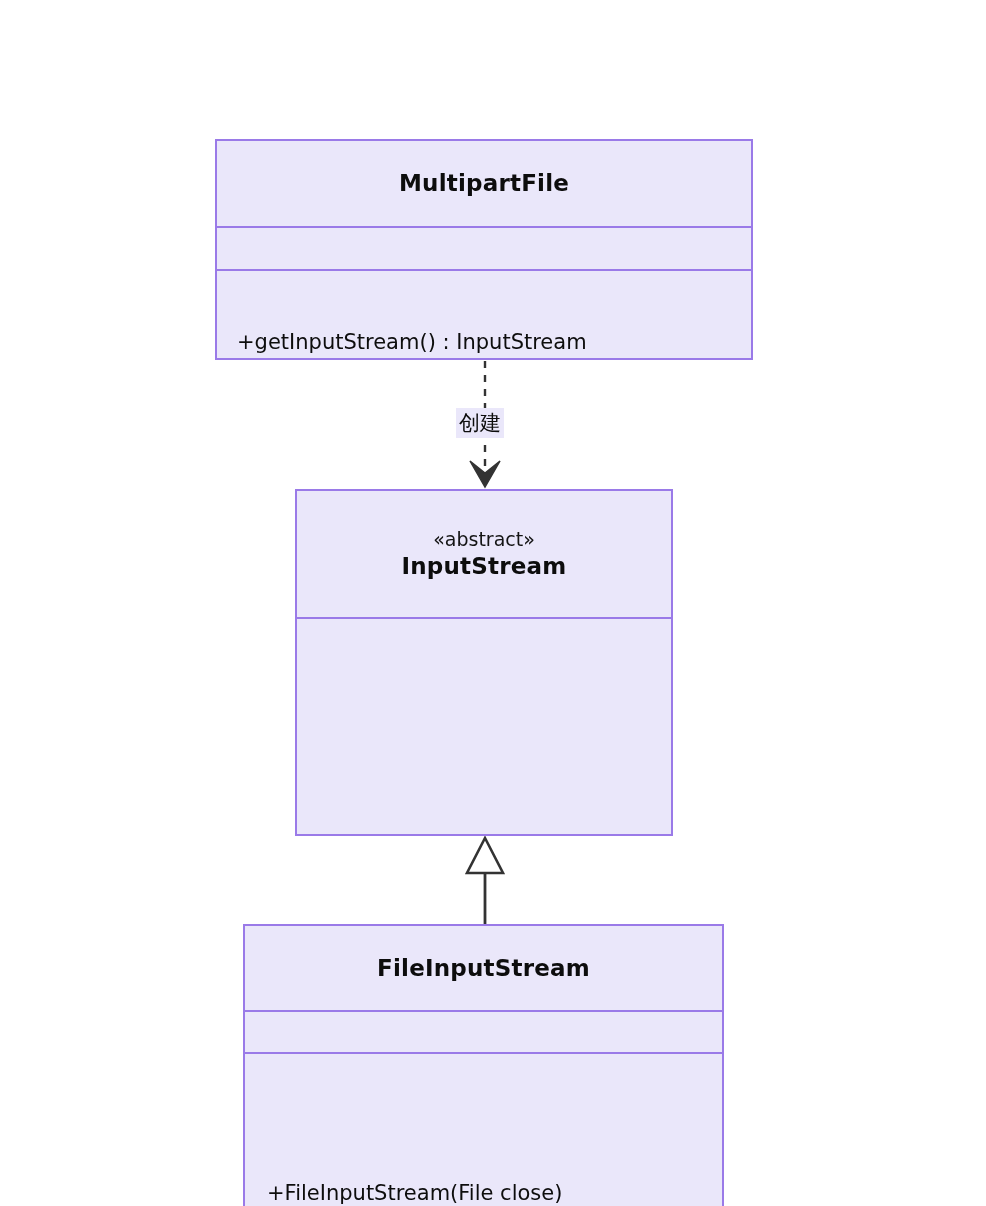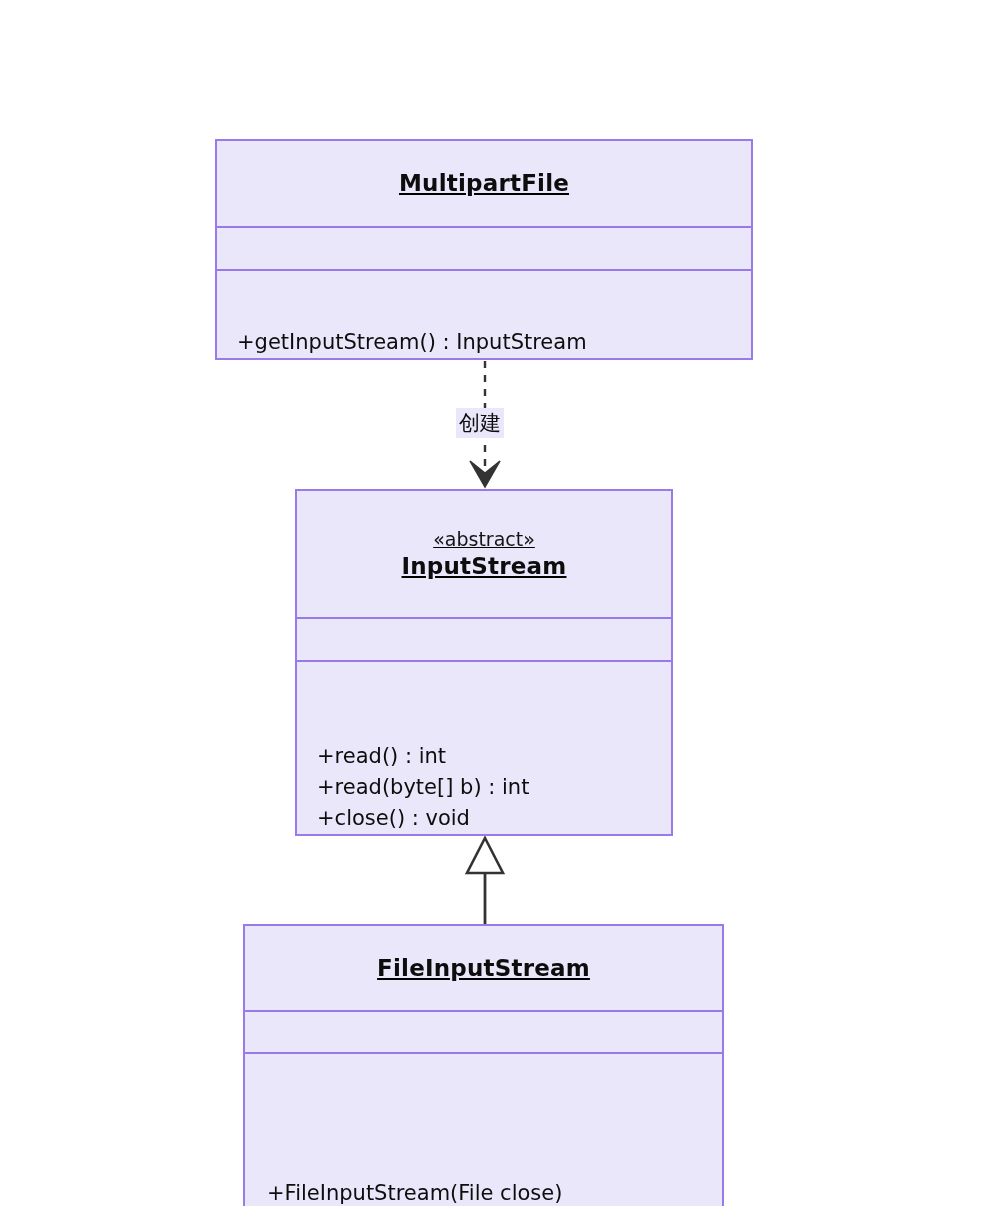--- a/index.html
+++ b/index.html
@@ -28,21 +28,20 @@
   }
   .compartment {
     box-sizing: border-box;
     display: flex;
     flex-direction: column;
     justify-content: center;
   }
   .compartment.head {
     align-items: center;
     text-align: center;
-    text-decoration: underline;
   }
   .compartment.divided {
     border-top: 2px solid #9a7ae8;
   }
   .compartment.members {
     align-items: flex-start;
     padding-left: 20px;
     justify-content: flex-end;
   }
   .class-name {
@@ -117,25 +116,20 @@
   </div>
 
   <div class="edge-label" style="left:456px; top:408px;">创建</div>
 
   <div class="uml-class" id="box-inputstream" style="left:295px; top:489px; width:378px; height:347px;">
     <div class="compartment head" style="height:126px;">
       <div class="stereotype">«abstract»</div>
       <div class="class-name">InputStream</div>
     </div>
     <div class="compartment divided attrs-empty" style="height:43px;"></div>
-    <div class="compartment divided members" style="flex:1 1 auto;">
-      <div class="member-line">+read() : int</div>
-      <div class="member-line">+read(byte[] b) : int</div>
-      <div class="member-line">+close() : void</div>
-    </div>
   </div>
 
   <div class="uml-class" id="box-fileinputstream" style="left:243px; top:924px; width:481px; height:287px;">
     <div class="compartment head" style="height:84px;">
       <div class="class-name">FileInputStream</div>
     </div>
     <div class="compartment divided attrs-empty" style="height:42px;"></div>
     <div class="compartment divided members" style="flex:1 1 auto; padding-left:22px;">
       <div class="member-line">+FileInputStream(File close)</div>
     </div>

